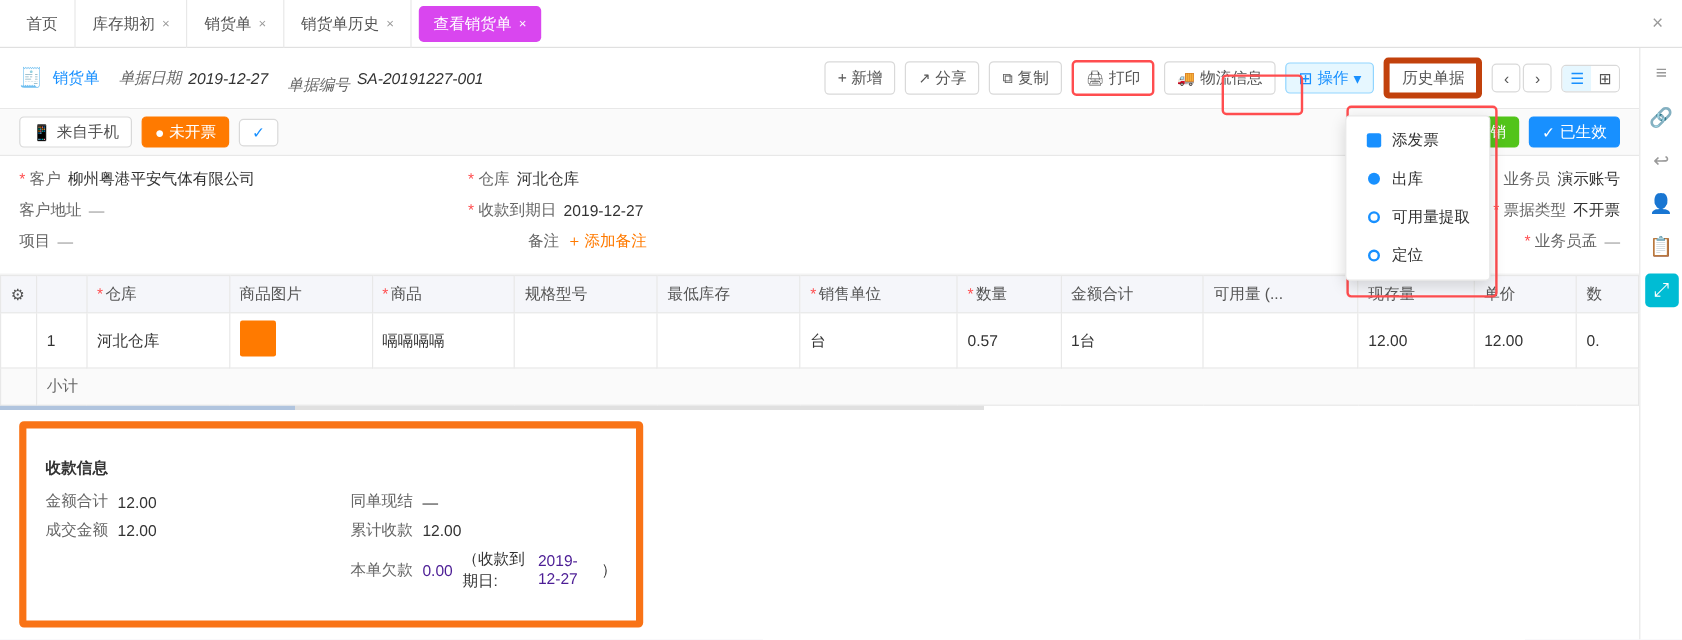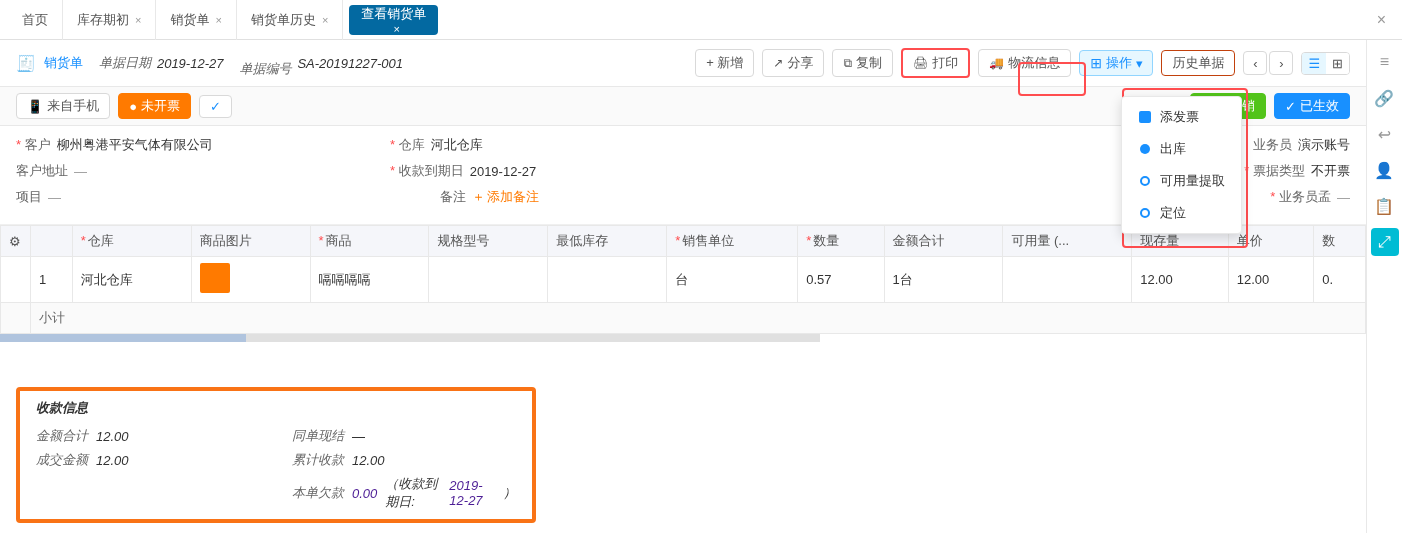--- a/index.html
+++ b/index.html
@@ -13,22 +13,22 @@
     }
     .tab-item {
       display: flex; align-items: center; padding: 0 14px; height: 40px;
       cursor: pointer; white-space: nowrap; color: #555;
       border-right: 1px solid #e8e8e8;
     }
     .tab-item .tab-close {
       margin-left: 6px; color: #999; font-size: 11px; cursor: pointer;
     }
     .tab-item.active-green {
-      background: #0369a1; color: #fff; border-radius: 4px; padding: 0 12px;
-      margin: 0 6px; height: 30px; border: none; flex-direction: column;
+      background: #d946ef; color: #fff; border-radius: 4px; padding: 0 12px;
+      margin: 0 6px; height: 30px; border: none;
     }
     .tab-bar-close {
       margin-left: auto; font-size: 16px; color: #999; cursor: pointer; padding: 0 8px;
     }
 
     
     .main-content {
       background: #fff; margin: 0; height: calc(533px - 40px);
       display: flex; flex-direction: column;
     }
@@ -92,22 +92,22 @@
       background: #fff; white-space: nowrap;
     }
     .data-table tr:nth-child(even) td { background: #fafafa; }
     .data-table .subtotal td { background: #f5f5f5; color: #666; }
     .col-gear { width: 30px; text-align: center; }
     .required-star { color: #ff4d4f; margin-right: 2px; }
     .product-img { width: 30px; height: 30px; background: #ff7a00; display: inline-block; border-radius: 2px; }
 
     
     .payment-section {
-      border: 4px solid #f97316; margin: 10px 16px; padding: 8px 16px;
-      border-radius: 4px; background: #fff; max-width: 520px; font-style: italic;
+      border: 6px solid #f97316; margin: 10px 16px; padding: 24px 16px;
+      border-radius: 4px; background: #fff; max-width: 520px;
     }
     .payment-title { font-weight: bold; font-size: 13px; margin-bottom: 10px; }
     .payment-grid { display: grid; grid-template-columns: 1fr 1fr; gap: 6px 32px; }
     .payment-item { display: flex; align-items: center; gap: 8px; }
     .payment-label { color: #666; white-space: nowrap; }
     .payment-value { color: #333; }
     .payment-value.red { color: #4c1d95; }
 
     
     .dropdown-menu {
@@ -147,21 +147,21 @@
     .nav-arrows { display: flex; align-items: center; gap: 2px; }
     .nav-btn { width: 24px; height: 24px; display: flex; align-items: center; justify-content: center; cursor: pointer; border: 1px solid #d9d9d9; border-radius: 4px; background: #fff; color: #555; }
 
     .ops-btn {
       background: #e6f7ff; color: #1890ff; border: 1px solid #91d5ff;
       border-radius: 4px; padding: 3px 10px; cursor: pointer; font-size: 12px;
       display: flex; align-items: center; gap: 4px;
     }
 
     .history-btn {
-      background: #fff; color: #555; border: 1px solid #c2410c;
+      background: #fff; color: #555; border: 5px solid #c2410c;
       border-radius: 4px; padding: 3px 10px; cursor: pointer; font-size: 12px;
     }
   </style>
 </head>
 <body>
 
 <div style="position: relative; width: 1402px; height: 533px; overflow: hidden;">
 
   <div class="tab-bar">
     <div class="tab-item">

